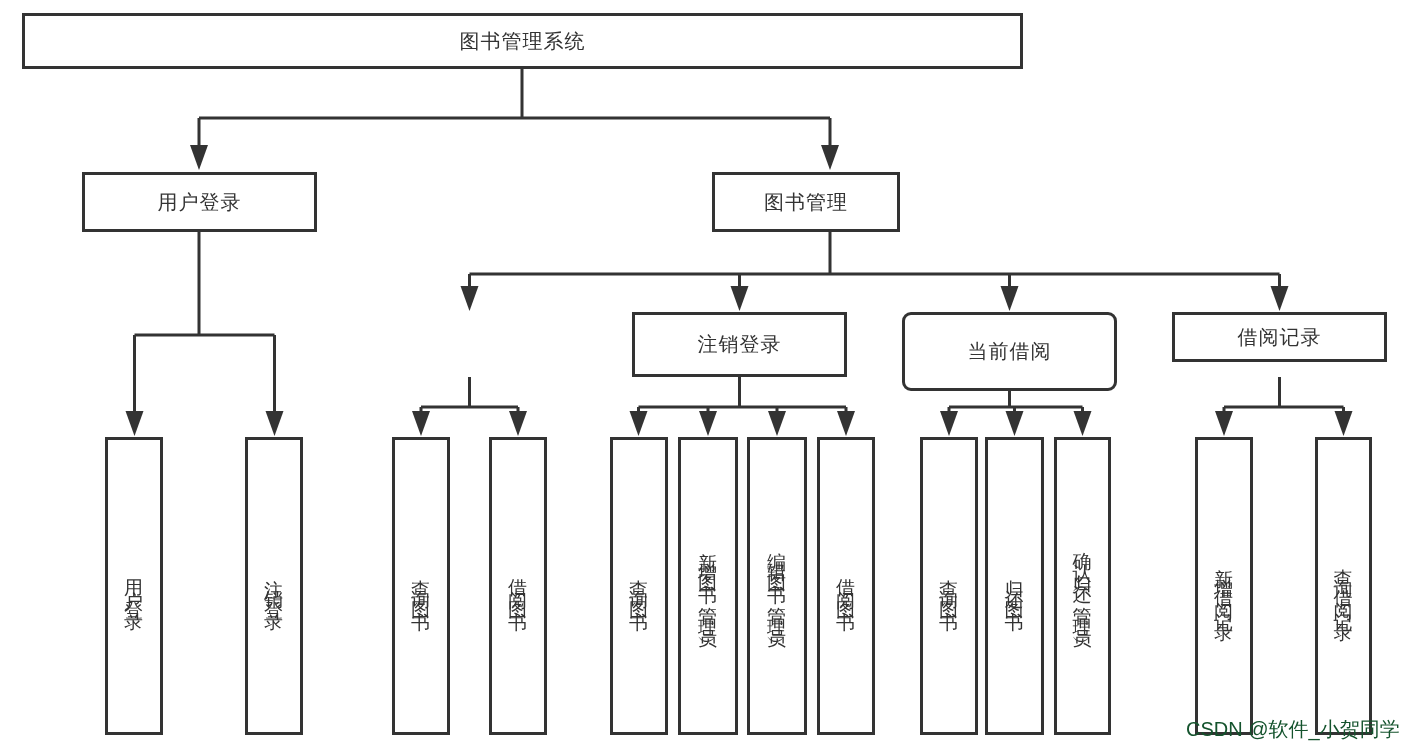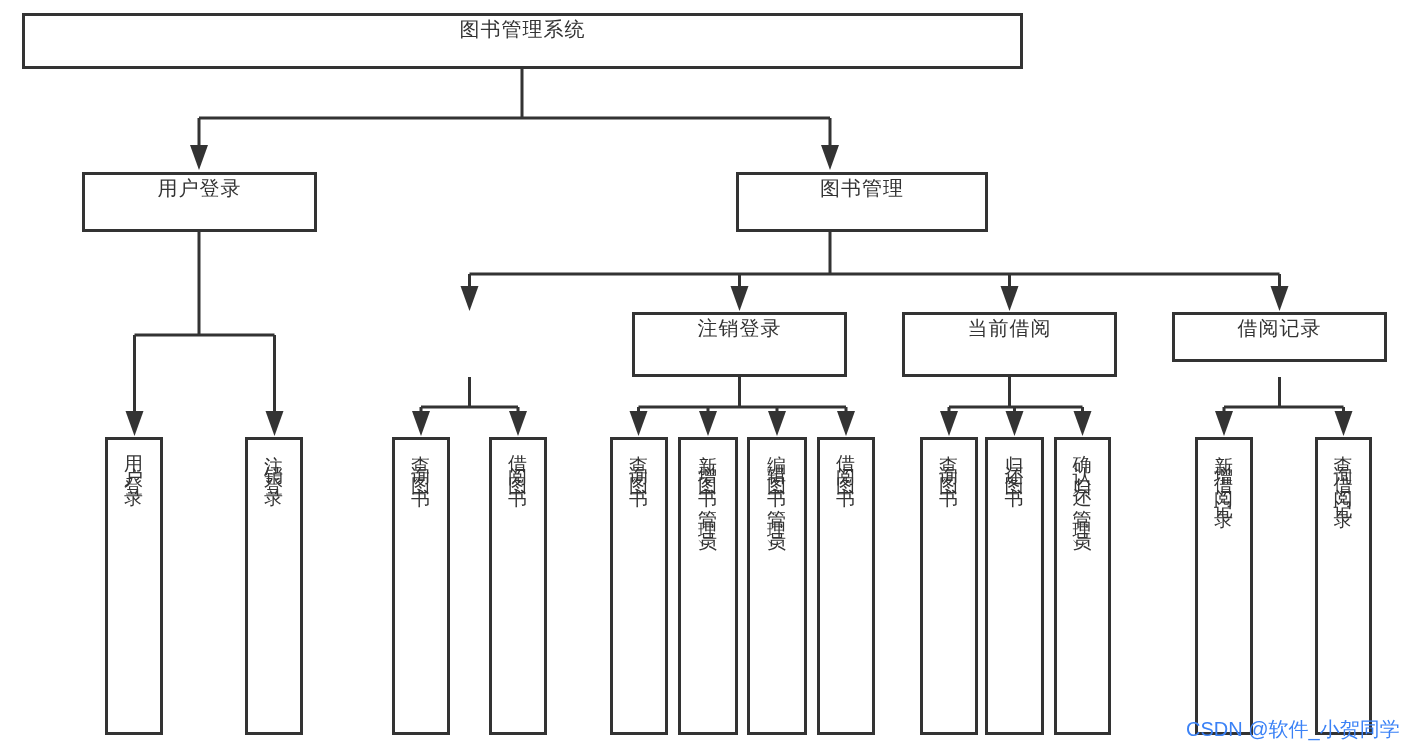--- a/index.html
+++ b/index.html
@@ -24,45 +24,46 @@
     left: 0; top: 0;
     z-index: 1;
   }
   .box {
     position: absolute;
     box-sizing: border-box;
     border: 3px solid #333333;
     background: #ffffff;
     color: #333333;
     display: flex;
+    align-items: center;
     justify-content: center;
     z-index: 2;
     font-size: 20px;
     letter-spacing: 1px;
   }
   .box .hlabel {
     white-space: nowrap;
   }
   .box .vlabel {
     writing-mode: vertical-rl;
     text-orientation: mixed;
     font-size: 19px;
     letter-spacing: 11px;
     line-height: 1;
     white-space: nowrap;
   }
   
   #n-root   { left: 22px;  top: 13px;  width: 1001px; height: 56px; }
   
   #n-login  { left: 82px;  top: 172px; width: 235px;  height: 60px; }
-  #n-mgmt   { left: 736px; top: 172px; width: 252px;  height: 60px; }
+  #n-mgmt   { left: 712px; top: 172px; width: 188px;  height: 60px; }
   
   #n-rec    { left: 362px;  top: 312px; width: 215px; height: 65px; }
   #n-borrow { left: 632px;  top: 312px; width: 215px; height: 65px; }
-  #n-cur    { left: 902px;  top: 312px; width: 215px; height: 65px; }
+  #n-cur    { left: 902px;  top: 312px; width: 215px; height: 79px; border-radius: 9px; }
   #n-hist   { left: 1172px; top: 312px; width: 215px; height: 50px; }
   
   .leaf { top: 437px; height: 298px; }
   #l-login-1 { left: 105px;  width: 58px; }
   #l-login-2 { left: 245px;  width: 58px; }
   #l-rec-1   { left: 392px;  width: 58px; }
   #l-rec-2   { left: 489px;  width: 58px; }
   #l-bor-1   { left: 610px;  width: 58px; }
   #l-bor-2   { left: 678px;  width: 60px; }
   #l-bor-3   { left: 747px;  width: 60px; }
@@ -70,21 +71,21 @@
   #l-cur-1   { left: 920px;  width: 58px; }
   #l-cur-2   { left: 985px;  width: 59px; }
   #l-cur-3   { left: 1054px; width: 57px; }
   #l-his-1   { left: 1195px; width: 58px; }
   #l-his-2   { left: 1315px; width: 57px; }
   .watermark {
     position: absolute;
     left: 1186px;
     top: 716px;
     font-size: 20px;
-    color: #3b82f6;
+    color: #14532d;
     z-index: 3;
     white-space: nowrap;
     letter-spacing: 0;
     text-align: center;
   }
 </style>
 </head>
 <body>
 
 <div class="stage">

